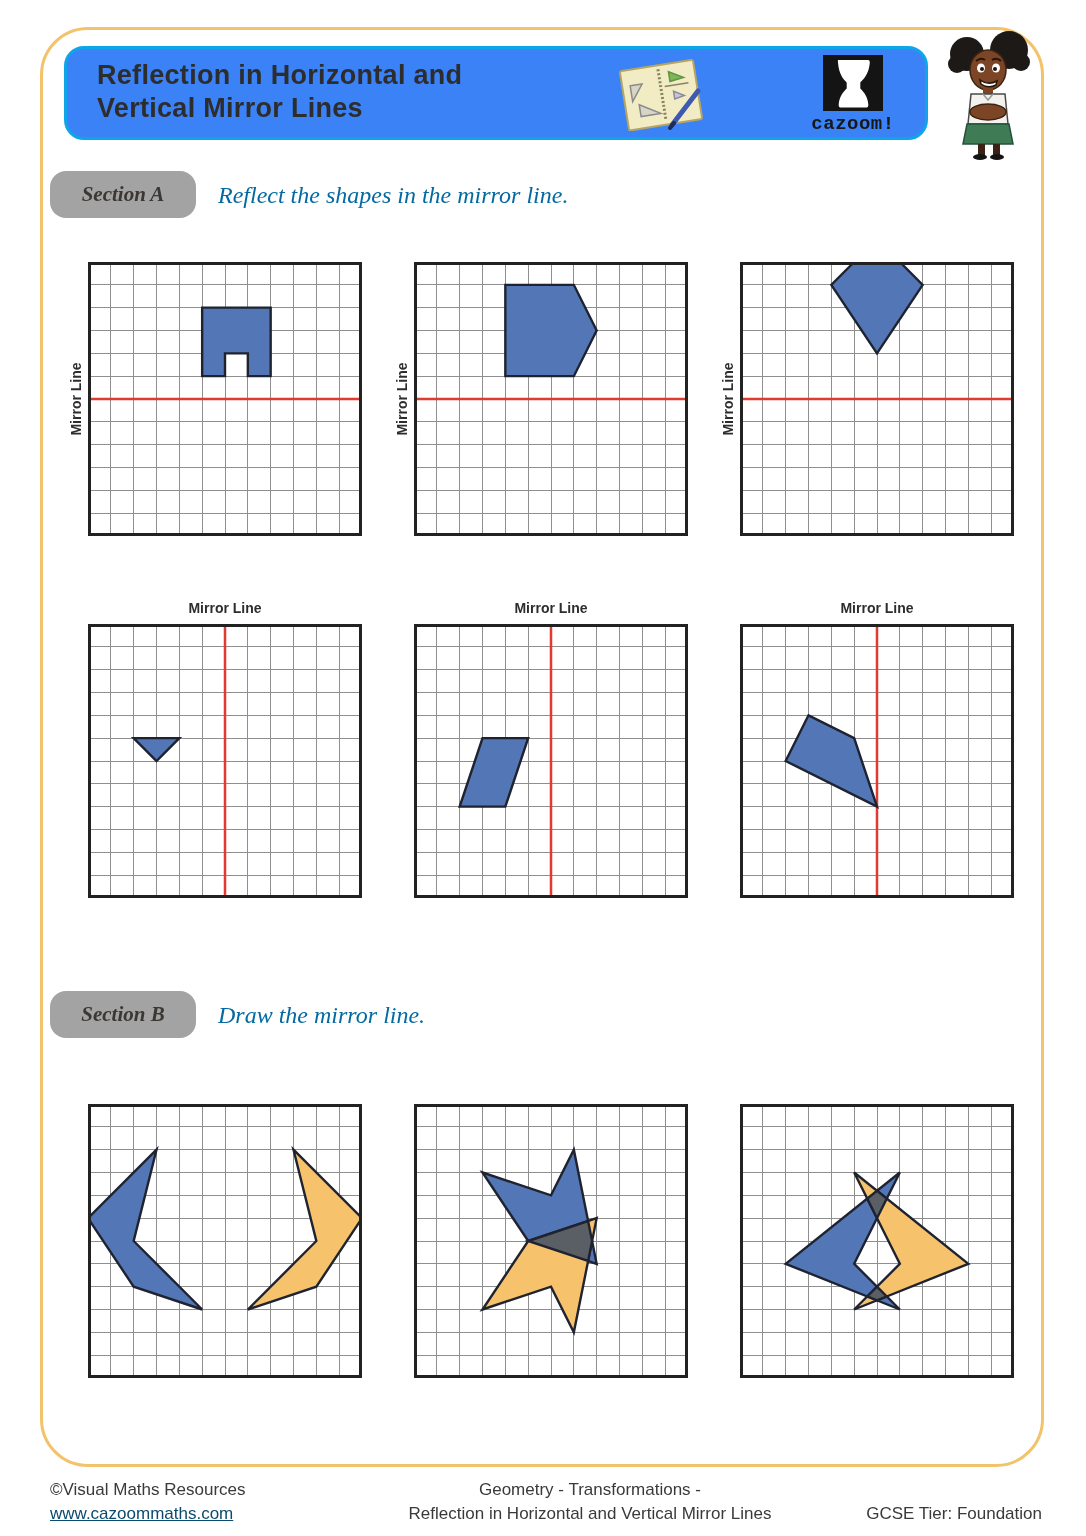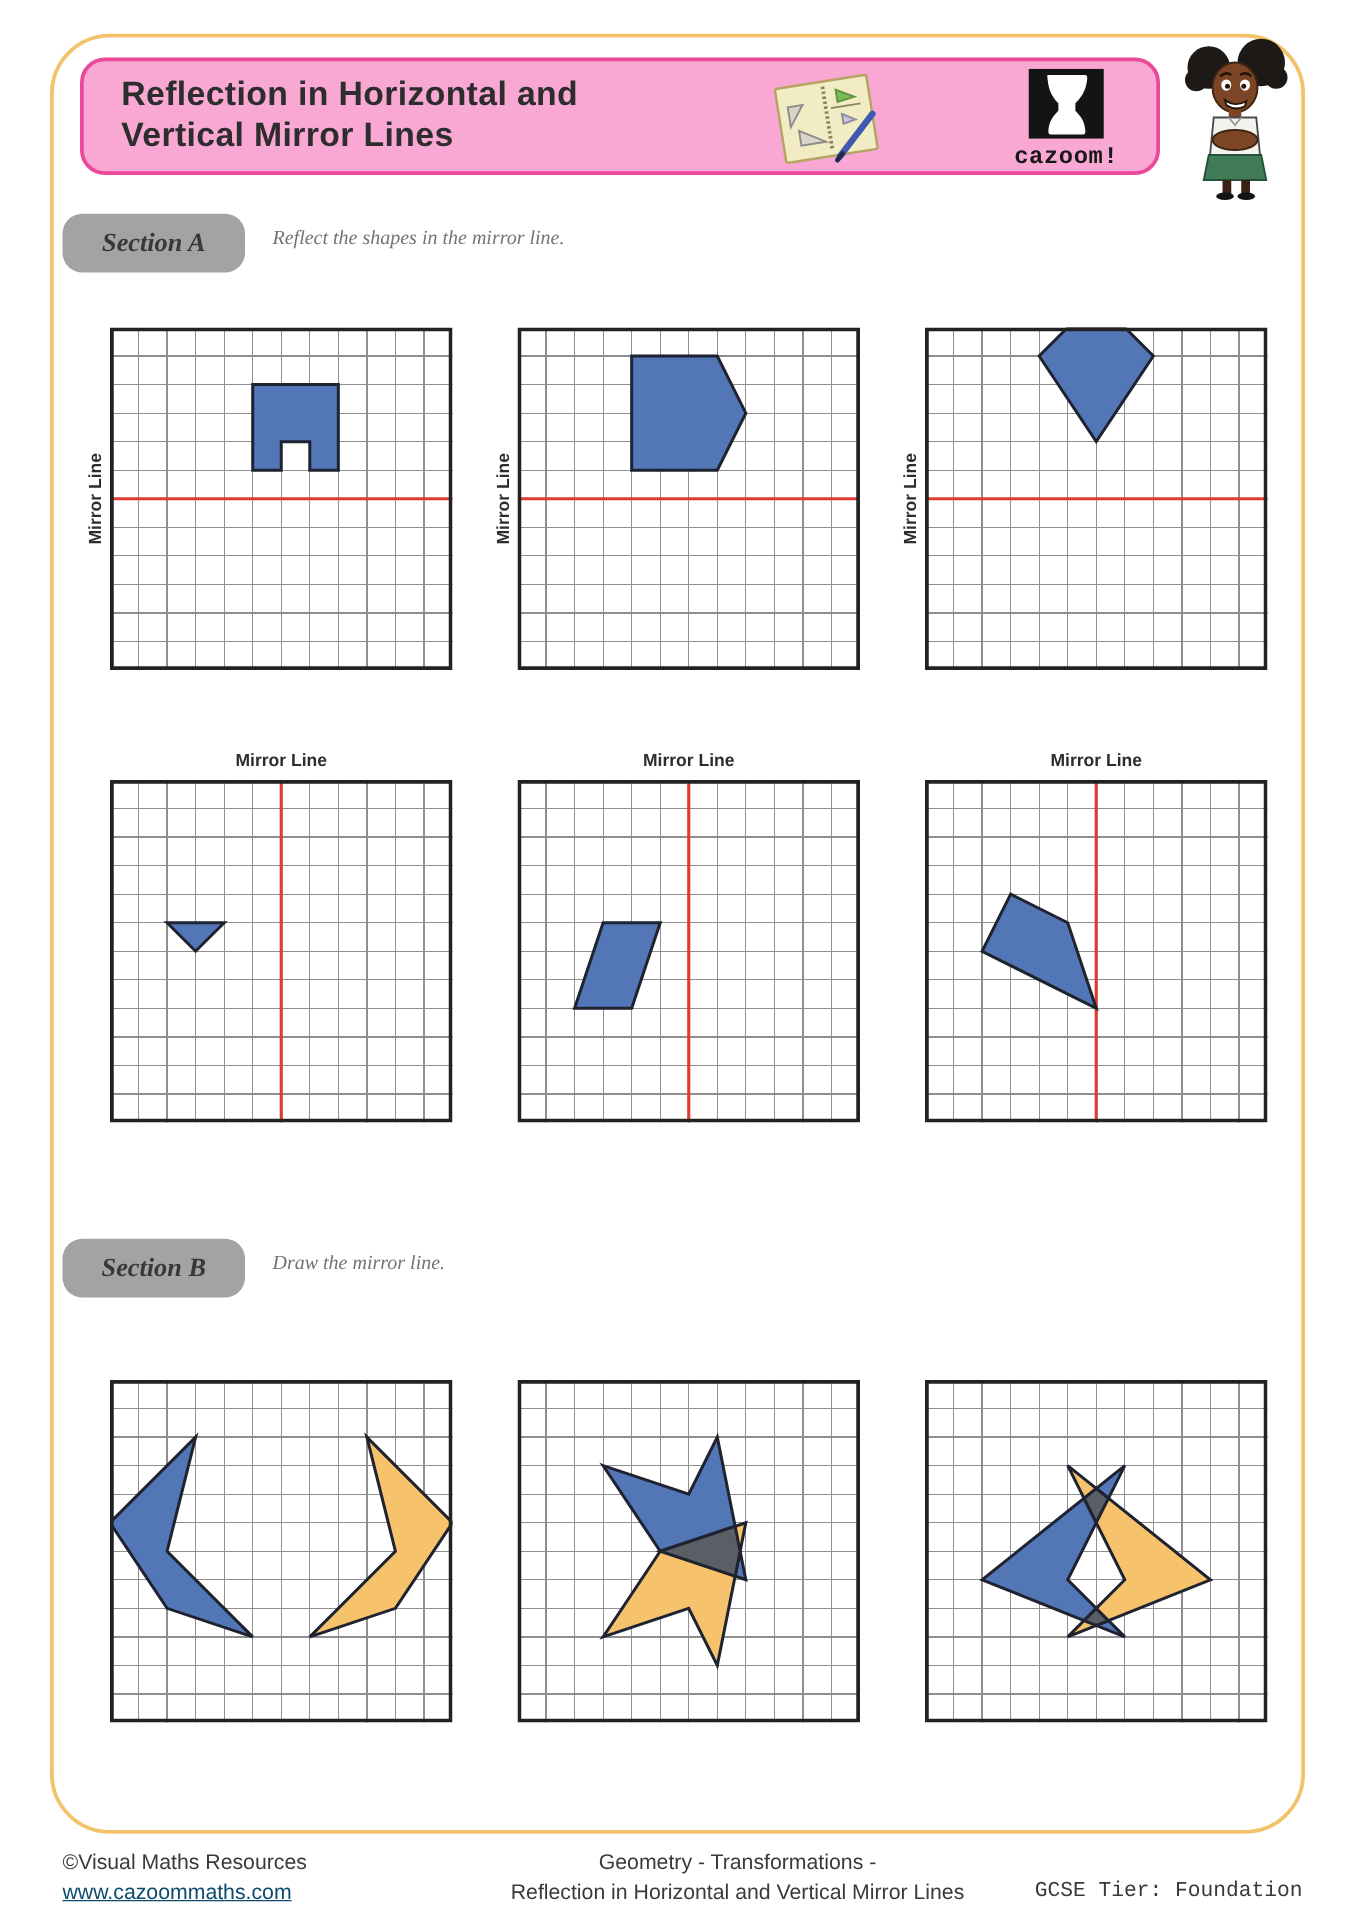--- a/index.html
+++ b/index.html
@@ -1,43 +1,43 @@
 <!DOCTYPE html>
 <html><head>
 <meta charset="utf-8">
 <style>
   html,body{margin:0;padding:0;background:#ffffff;}
   .page{position:relative;width:1086px;height:1536px;background:#ffffff;
         font-family:"Liberation Sans",sans-serif;overflow:hidden;}
   .page-frame{position:absolute;left:40px;top:27px;width:998px;height:1434px;
         border:3px solid #f2c36b;border-radius:48px;z-index:0;}
   .title-box{position:absolute;left:64px;top:46px;width:858px;height:88px;
-        background:#f9a8d4;border:3px solid #ec4899;border-radius:20px;z-index:1;}
+        background:#3b82f6;border:3px solid #0ea5e9;border-radius:20px;z-index:1;}
   .title-text{position:absolute;left:30px;top:10px;font-weight:700;font-size:27px;
         line-height:33px;color:#2e2d2d;letter-spacing:.3px;}
   .paper-icon{position:absolute;right:210px;top:8px;}
   .cazoom-logo{position:absolute;right:18px;top:6px;width:108px;text-align:center;}
   .cazoom-text{font-family:Liberation Mono, monospace;font-weight:700;font-size:19px;
         color:#181818;margin-top:-2px;letter-spacing:.5px;}
   .girl{position:absolute;left:933px;top:30px;z-index:2;}
   .badge{position:absolute;left:50px;width:146px;height:47px;background:#a3a3a3;
         border-radius:16px;display:flex;align-items:center;justify-content:center;
         font-family:"Liberation Serif",serif;font-style:italic;font-weight:700;
         font-size:21px;color:#3a3734;}
   .instruction{position:absolute;left:218px;font-family:"Liberation Serif",serif;
-        font-style:italic;font-size:16px;color:#737373;}
+        font-style:italic;font-size:24px;color:#0369a1;}
   .grid{position:absolute;width:274px;height:274px;}
   .ml-label{position:absolute;font-weight:700;font-size:14px;color:#2d2d2d;
         white-space:nowrap;}
   .ml-label.v{transform:translate(-50%,-50%) rotate(-90deg);}
   .ml-label.h{transform:translate(-50%,-50%);}
   .footer{position:absolute;font-size:17px;color:#3a3a3a;line-height:24px;}
   .footer a{color:#0c4a6e;text-decoration:underline;}
   .f-center{text-align:center;left:0;width:1086px;margin-left:47px;}
-  .f-right{right:44px;font-family:Liberation Mono, monospace;}
+  .f-right{right:44px;}
 </style>
 </head>
 <body>
 
 <div class="page">
 
   <div class="page-frame"></div>
 
   <div class="title-box">
     <div class="title-text">

